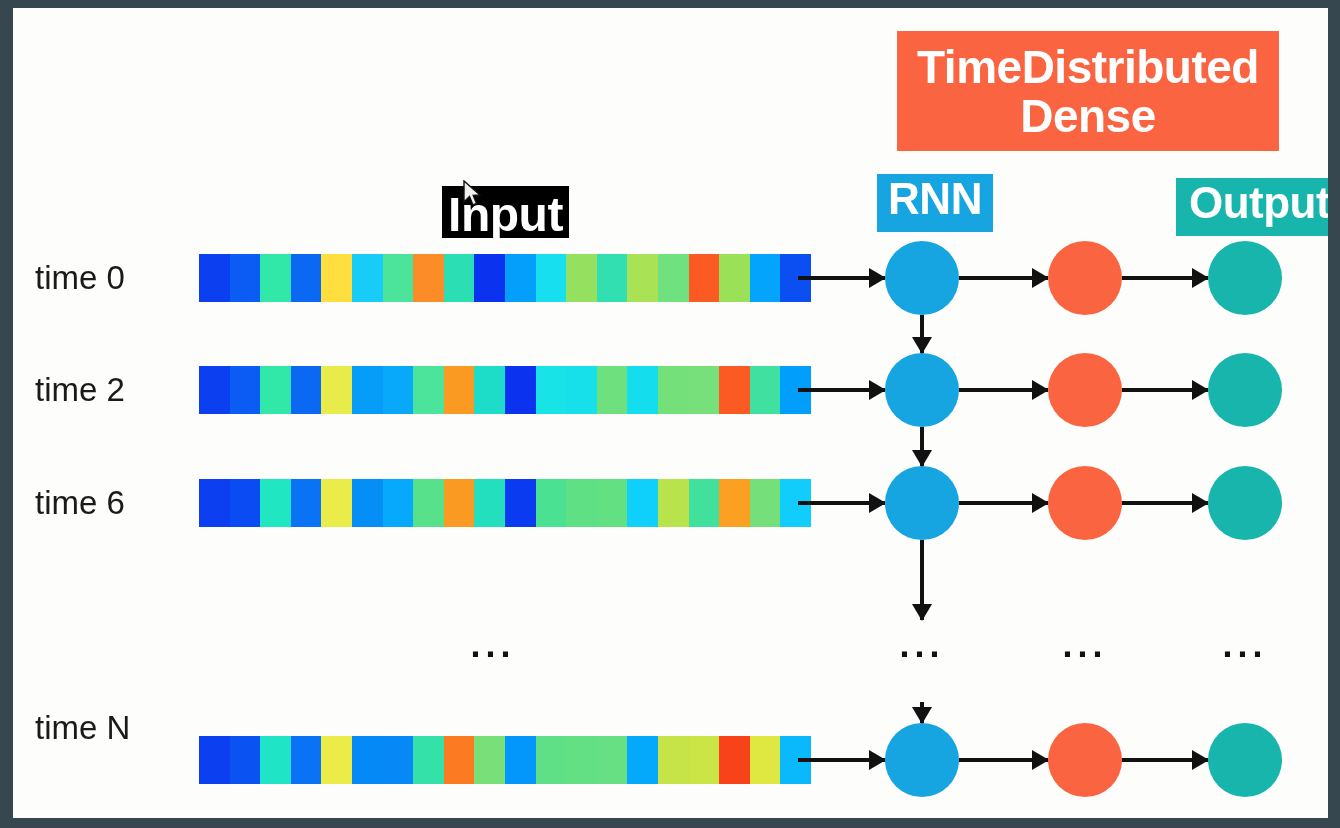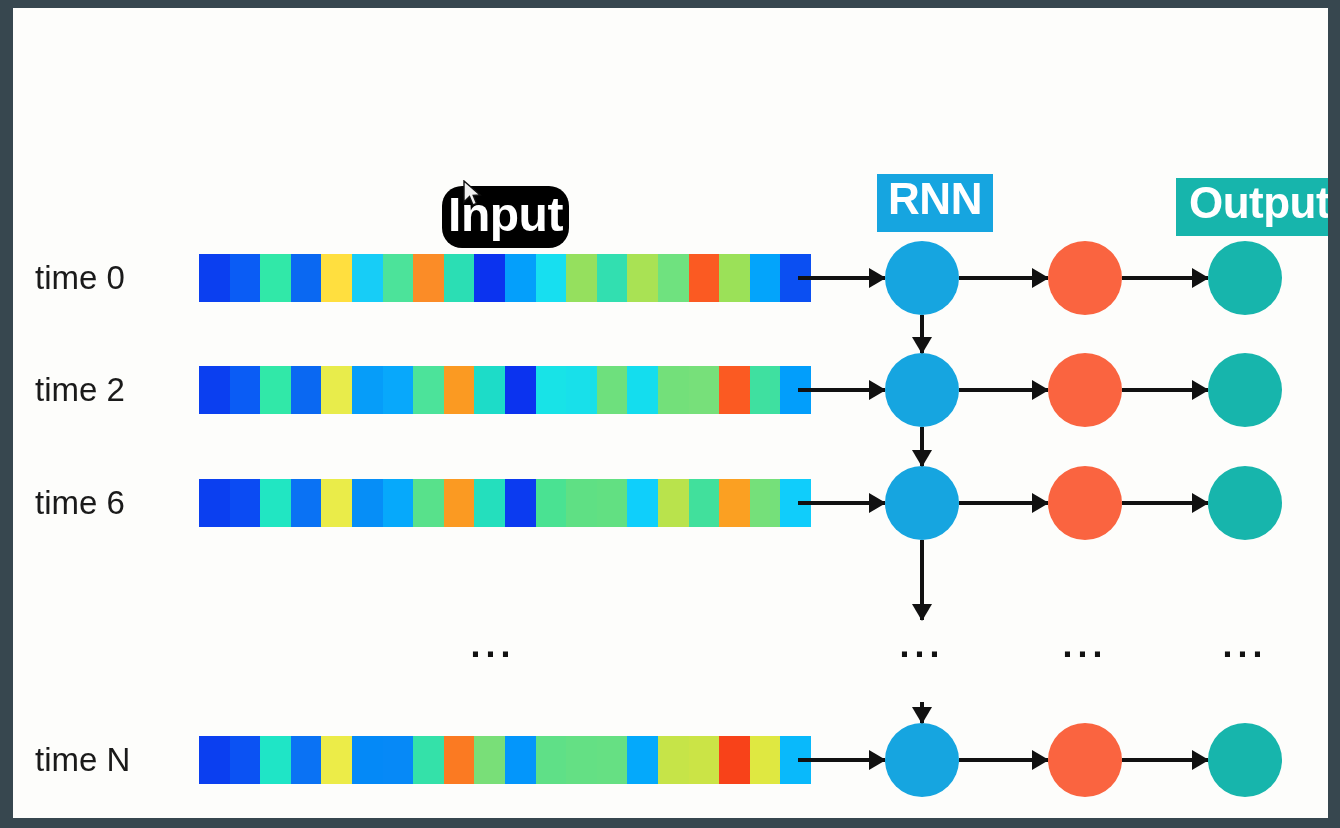--- a/index.html
+++ b/index.html
@@ -62,26 +62,25 @@
     height: 58px;
     background: #17b5ac;
     font-size: 44px;
     padding-top: 2px;
     box-sizing: border-box;
   }
   #badge-input {
     left: 429px;
     top: 178px;
     width: 127px;
-    height: 62px;
+    height: 52px;
     background: #000000;
     font-size: 48px;
     padding-top: 4px;
     box-sizing: border-box;
-    border-radius: 20px;
   }
 
   
   .time-label {
     position: absolute;
     left: 22px;
     color: #1a1a1a;
     font-size: 33px;
     font-weight: 400;
     letter-spacing: 0px;
@@ -159,20 +158,22 @@
 
   
   #cursor { position: absolute; left: 450px; top: 172px; width: 22px; height: 30px; }
 </style>
 </head>
 <body>
 
 <div id="stage">
   <div id="canvas">
 
+    <div class="badge" id="badge-tdd">TimeDistributed
+Dense</div>
 
     <div class="badge" id="badge-rnn">RNN</div>
     <div class="badge" id="badge-output">Output</div>
     <div class="badge" id="badge-input">Input</div>
 
     <div id="rows-layer">
         <div class="time-label" style="top: 270px;">time 0</div>
         <div class="strip" style="top: 270px;">
           <div class="cell" style="background: rgb(11, 63, 240);"></div>
           <div class="cell" style="background: rgb(10, 92, 245);"></div>
@@ -237,21 +238,21 @@
           <div class="cell" style="background: rgb(95, 224, 132);"></div>
           <div class="cell" style="background: rgb(98, 224, 130);"></div>
           <div class="cell" style="background: rgb(15, 207, 251);"></div>
           <div class="cell" style="background: rgb(185, 227, 76);"></div>
           <div class="cell" style="background: rgb(65, 224, 156);"></div>
           <div class="cell" style="background: rgb(251, 160, 34);"></div>
           <div class="cell" style="background: rgb(117, 224, 122);"></div>
           <div class="cell" style="background: rgb(16, 205, 251);"></div>
         </div>
         <div class="arrow-h" style="left: 785px; top: 495px; width: 87px;"></div>
-        <div class="time-label" style="top: 752px;">time N</div>
+        <div class="time-label" style="top: 720px;">time N</div>
         <div class="strip" style="top: 752px;">
           <div class="cell" style="background: rgb(11, 63, 240);"></div>
           <div class="cell" style="background: rgb(11, 82, 243);"></div>
           <div class="cell" style="background: rgb(31, 229, 198);"></div>
           <div class="cell" style="background: rgb(10, 114, 244);"></div>
           <div class="cell" style="background: rgb(236, 236, 72);"></div>
           <div class="cell" style="background: rgb(4, 137, 247);"></div>
           <div class="cell" style="background: rgb(6, 137, 247);"></div>
           <div class="cell" style="background: rgb(52, 225, 169);"></div>
           <div class="cell" style="background: rgb(251, 122, 34);"></div>

